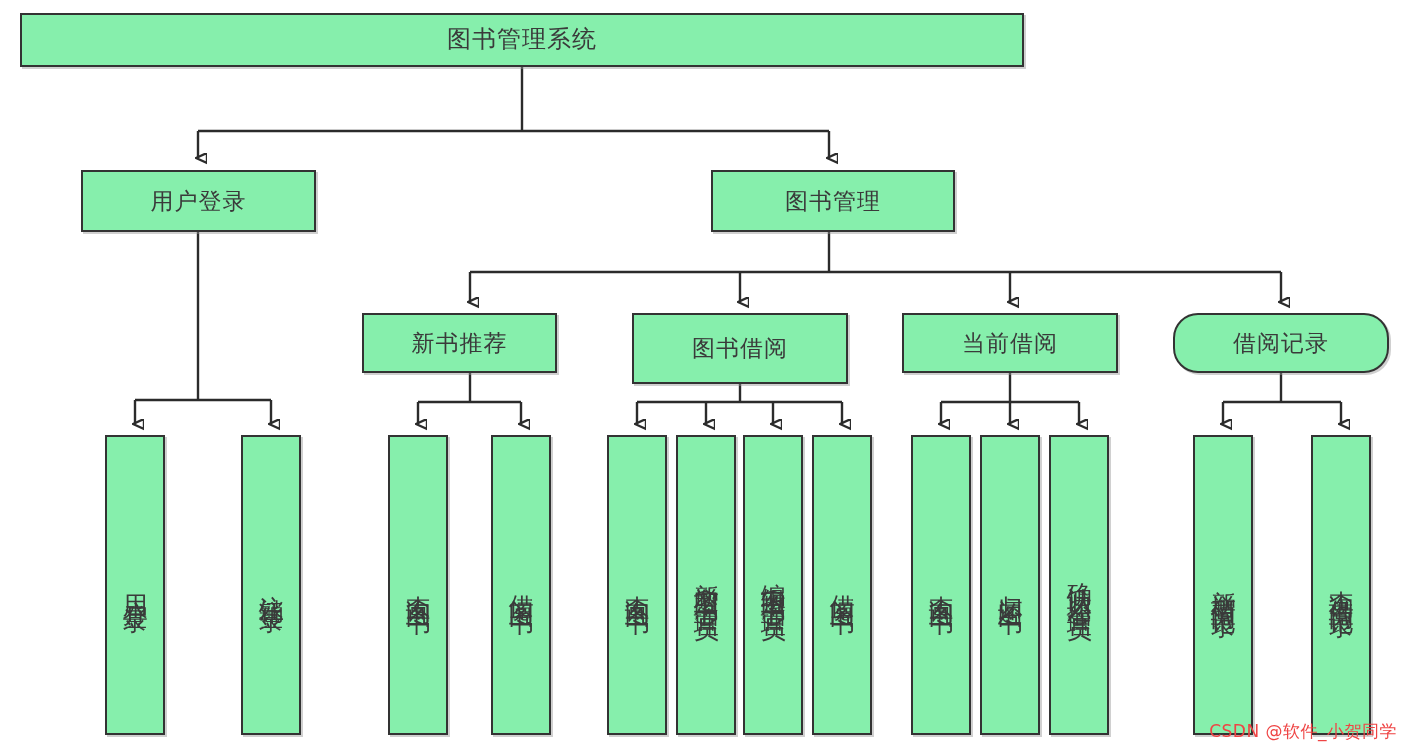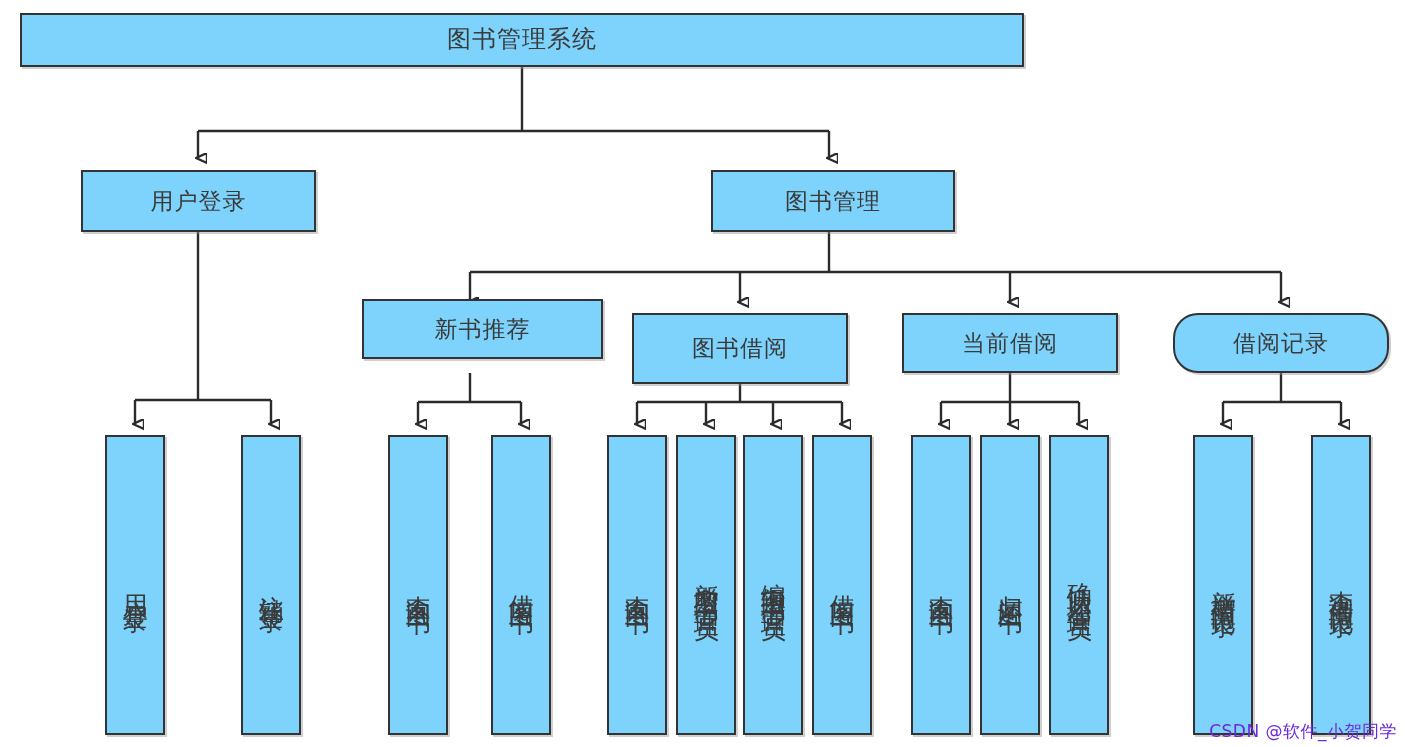--- a/index.html
+++ b/index.html
@@ -11,21 +11,21 @@
   #diagram{position:absolute;left:0;top:0;width:1405px;height:747px;}
 
   
   #wires{position:absolute;left:0;top:0;width:1405px;height:747px;}
   #wires line, #wires path{stroke:#2b2b2b;stroke-width:2.4;fill:none;}
 
   
   .node{
     position:absolute;
     box-sizing:border-box;
-    background:#7dd3fc;
+    background:#86efac;
     border:2.6px solid #333333;
     box-shadow:2px 2px 0 rgba(150,150,150,.45);
     display:flex;align-items:center;justify-content:center;
     color:#2f2f2f;
   }
   .node .label{
     font-size:22px;line-height:1.15;letter-spacing:1px;
     white-space:nowrap;color:#3a3a3a;
   }
   
@@ -40,21 +40,21 @@
     font-size:25px;
     line-height:1.18;
     letter-spacing:5px;
     white-space:nowrap;
     text-align:center;
   }
 
   
   #watermark{
     position:absolute;right:8px;bottom:4px;
-    font-size:17px;color:#6d28d9;letter-spacing:.5px;
+    font-size:17px;color:#ef4444;letter-spacing:.5px;
     white-space:nowrap;pointer-events:none;
   }
 </style>
 </head>
 <body>
 
 <div id="diagram">
 
   <svg id="wires" viewBox="0 0 1405 747" xmlns="http://www.w3.org/2000/svg">
     <defs>
@@ -109,21 +109,21 @@
   </div>
 
   <div class="node h" style="left:81px;top:170px;width:235px;height:62px;">
     <span class="label">用户登录</span>
   </div>
 
   <div class="node h" style="left:711px;top:170px;width:244px;height:62px;">
     <span class="label">图书管理</span>
   </div>
 
-  <div class="node h" style="left:362px;top:299px;width:241px;height:60px;">
+  <div class="node h" style="left:362px;top:313px;width:195px;height:60px;">
     <span class="label">新书推荐</span>
   </div>
 
   <div class="node h" style="left:632px;top:313px;width:216px;height:71px;">
     <span class="label">图书借阅</span>
   </div>
 
   <div class="node h" style="left:902px;top:313px;width:216px;height:60px;">
     <span class="label">当前借阅</span>
   </div>

